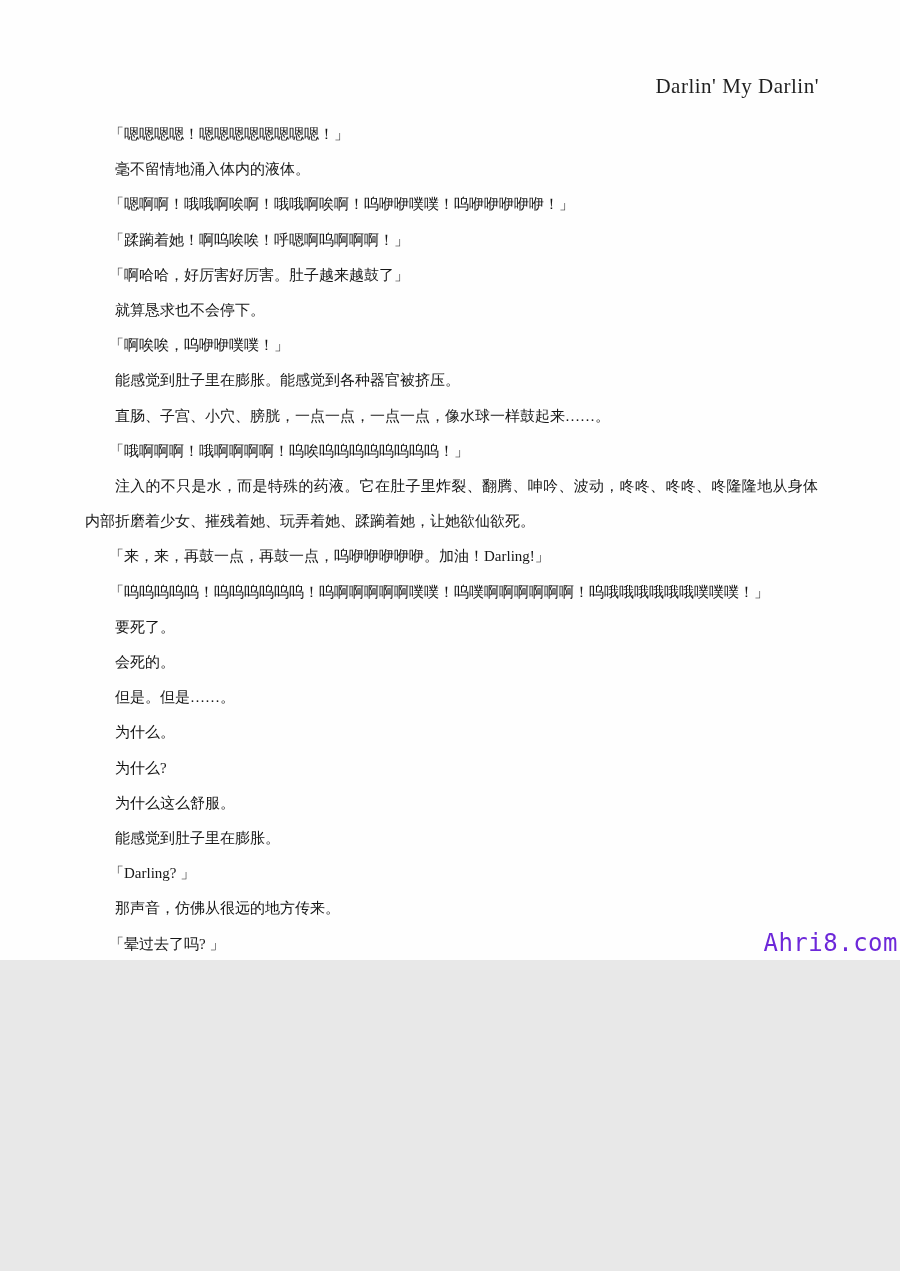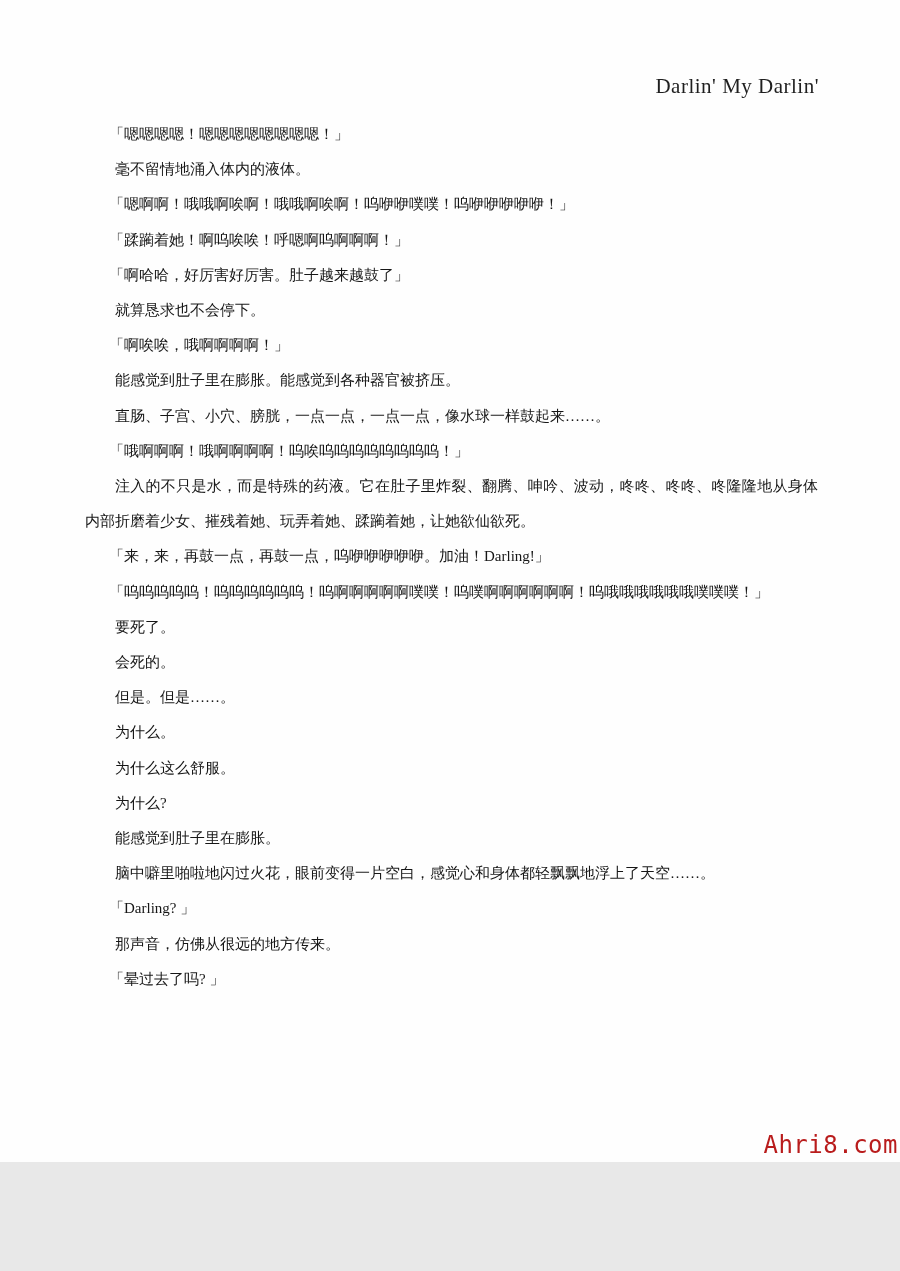--- a/index.html
+++ b/index.html
@@ -3,21 +3,21 @@
 <meta charset="utf-8">
 <style>
   html, body {
     margin: 0;
     padding: 0;
     background: #e8e8e8;
   }
   .page {
     position: relative;
     width: 900px;
-    height: 1162px;
+    height: 960px;
     margin: 0 auto;
     background: #fefefe;
     overflow: hidden;
     font-family: "Liberation Serif", "DejaVu Serif", serif;
     color: #1c1c1c;
   }
   .running-header {
     position: absolute;
     top: 74px;
     right: 81px;
@@ -67,37 +67,36 @@
 
   <div class="running-header">Darlin' My Darlin'</div>
 
   <div class="body-text">
     <p class="para dialog">「嗯嗯嗯嗯！嗯嗯嗯嗯嗯嗯嗯嗯！」</p>
     <p class="para narration">毫不留情地涌入体内的液体。</p>
     <p class="para dialog">「嗯啊啊！哦哦啊唉啊！哦哦啊唉啊！呜咿咿噗噗！呜咿咿咿咿咿！」</p>
     <p class="para dialog">「蹂躏着她！啊呜唉唉！呼嗯啊呜啊啊啊！」</p>
     <p class="para dialog">「啊哈哈，好厉害好厉害。肚子越来越鼓了」</p>
     <p class="para narration">就算恳求也不会停下。</p>
-    <p class="para dialog">「啊唉唉，哦啊啊啊啊！」</p>
+    <p class="para dialog">「啊唉唉，呜咿咿噗噗！」</p>
     <p class="para narration">能感觉到肚子里在膨胀。能感觉到各种器官被挤压。</p>
     <p class="para narration">直肠、子宫、小穴、膀胱，一点一点，一点一点，像水球一样鼓起来……。</p>
     <p class="para dialog">「哦啊啊啊！哦啊啊啊啊！呜唉呜呜呜呜呜呜呜呜！」</p>
     <p class="para narration">注入的不只是水，而是特殊的药液。它在肚子里炸裂、翻腾、呻吟、波动，咚咚、咚咚、咚隆隆地从身体内部折磨着少女、摧残着她、玩弄着她、蹂躏着她，让她欲仙欲死。</p>
     <p class="para dialog">「来，来，再鼓一点，再鼓一点，呜咿咿咿咿咿。加油！Darling!」</p>
     <p class="para dialog">「呜呜呜呜呜！呜呜呜呜呜呜！呜啊啊啊啊啊噗噗！呜噗啊啊啊啊啊啊！呜哦哦哦哦哦哦噗噗噗！」</p>
     <p class="para narration">要死了。</p>
     <p class="para narration">会死的。</p>
     <p class="para narration">但是。但是……。</p>
     <p class="para narration">为什么。</p>
+    <p class="para narration">为什么?</p>
     <p class="para narration">为什么这么舒服。</p>
-    <p class="para narration">为什么?</p>
     <p class="para narration">能感觉到肚子里在膨胀。</p>
-    <p class="para narration">脑中噼里啪啦地闪过火花，眼前变得一片空白，感觉心和身体都轻飘飘地浮上了天空……。</p>
     <p class="para dialog">「Darling? 」</p>
     <p class="para narration">那声音，仿佛从很远的地方传来。</p>
     <p class="para dialog">「晕过去了吗? 」</p>
   </div>
 
   <div class="page-number">11</div>
 
-  <div class="watermark" style="color: #b91c1c;">Ahri8.com</div>
+  <div class="watermark" style="color: #6d28d9;">Ahri8.com</div>
 
 </div>
 
 </body></html>

